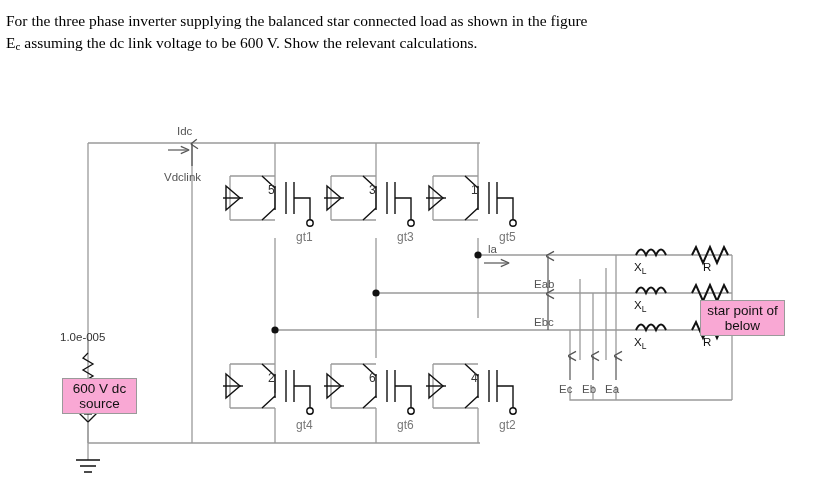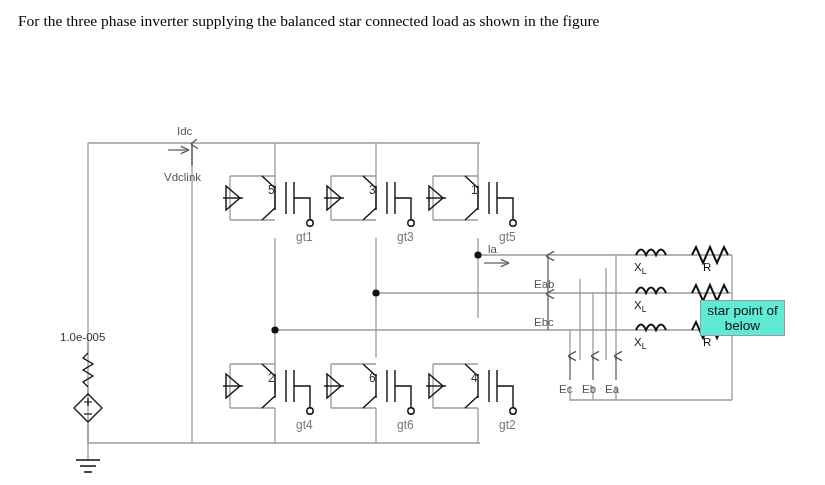--- a/index.html
+++ b/index.html
@@ -2,43 +2,44 @@
 <html><head>
 <meta charset="utf-8">
 <style>
   html,body{margin:0;padding:0;}
   body{
     width:825px;height:485px;background:#ffffff;
     font-family:"Liberation Sans", sans-serif;
     overflow:hidden;position:relative;
   }
   #question{
-    position:absolute;left:18px;top:10px;width:790px;
+    position:absolute;left:6px;top:10px;width:790px;
     font-family:"Liberation Serif", serif;
     font-size:15.5px;line-height:22px;color:#000;
     text-align:left;
   }
   #question .ln{display:block;white-space:nowrap;}
   sub{font-size:0.72em;vertical-align:baseline;position:relative;top:2px;}
   #figure{position:absolute;left:0;top:108px;width:825px;height:377px;padding-left:40px;}
   svg{display:block;}
   .boxlabel{
-    position:absolute;border:1px solid #9a9a9a;background:#5eead4;
+    position:absolute;border:1px solid #9a9a9a;background:#f9a8d4;
     font-size:13.5px;color:#111;box-sizing:border-box;
     display:flex;align-items:center;justify-content:center;
     text-align:center;line-height:15px;
   }
   #srcbox{left:62px;top:270px;width:75px;height:36px;}
   #starbox{left:700px;top:192px;width:85px;height:36px;padding:0 3px;}
 </style>
 </head>
 <body>
 
 <div id="question">
   <span class="ln">For the three phase inverter supplying the balanced star connected load as shown in the figure</span>
+  <span class="ln"><span>E</span><sub>c</sub><span> assuming the dc link voltage to be 600 V. Show the relevant calculations.</span></span>
 </div>
 
 <div id="figure">
   <svg width="825" height="377" viewBox="0 0 825 377">
     <defs>
       <marker id="arrowUp" markerWidth="10" markerHeight="10" refX="5" refY="2" orient="auto">
         <path d="M5,0 L1.2,7 M5,0 L8.8,7" stroke="#555" stroke-width="1.1" fill="none"></path>
       </marker>
       <marker id="arrowR" markerWidth="10" markerHeight="10" refX="8" refY="4" orient="auto">
         <path d="M9,4 L2,1 M9,4 L2,7" stroke="#555" stroke-width="1.1" fill="none"></path>
@@ -252,20 +253,26 @@
     <g stroke="#9a9a9a" stroke-width="1.3" fill="none">
       <path d="M692,147 L692,292"></path>
     </g>
 
     <g stroke="#9a9a9a" stroke-width="1.3" fill="none">
       <path d="M540,171 L540,252"></path>
       <path d="M566,160 L566,252"></path>
     </g>
   </svg>
 
+  <div class="boxlabel" id="srcbox">
+    <div>
+      <div>600 V dc</div>
+      <div>source</div>
+    </div>
+  </div>
 
   <div class="boxlabel" id="starbox">
     <div>
       <div>star point of</div>
       <div>below</div>
     </div>
   </div>
 </div>
 
 </body></html>

